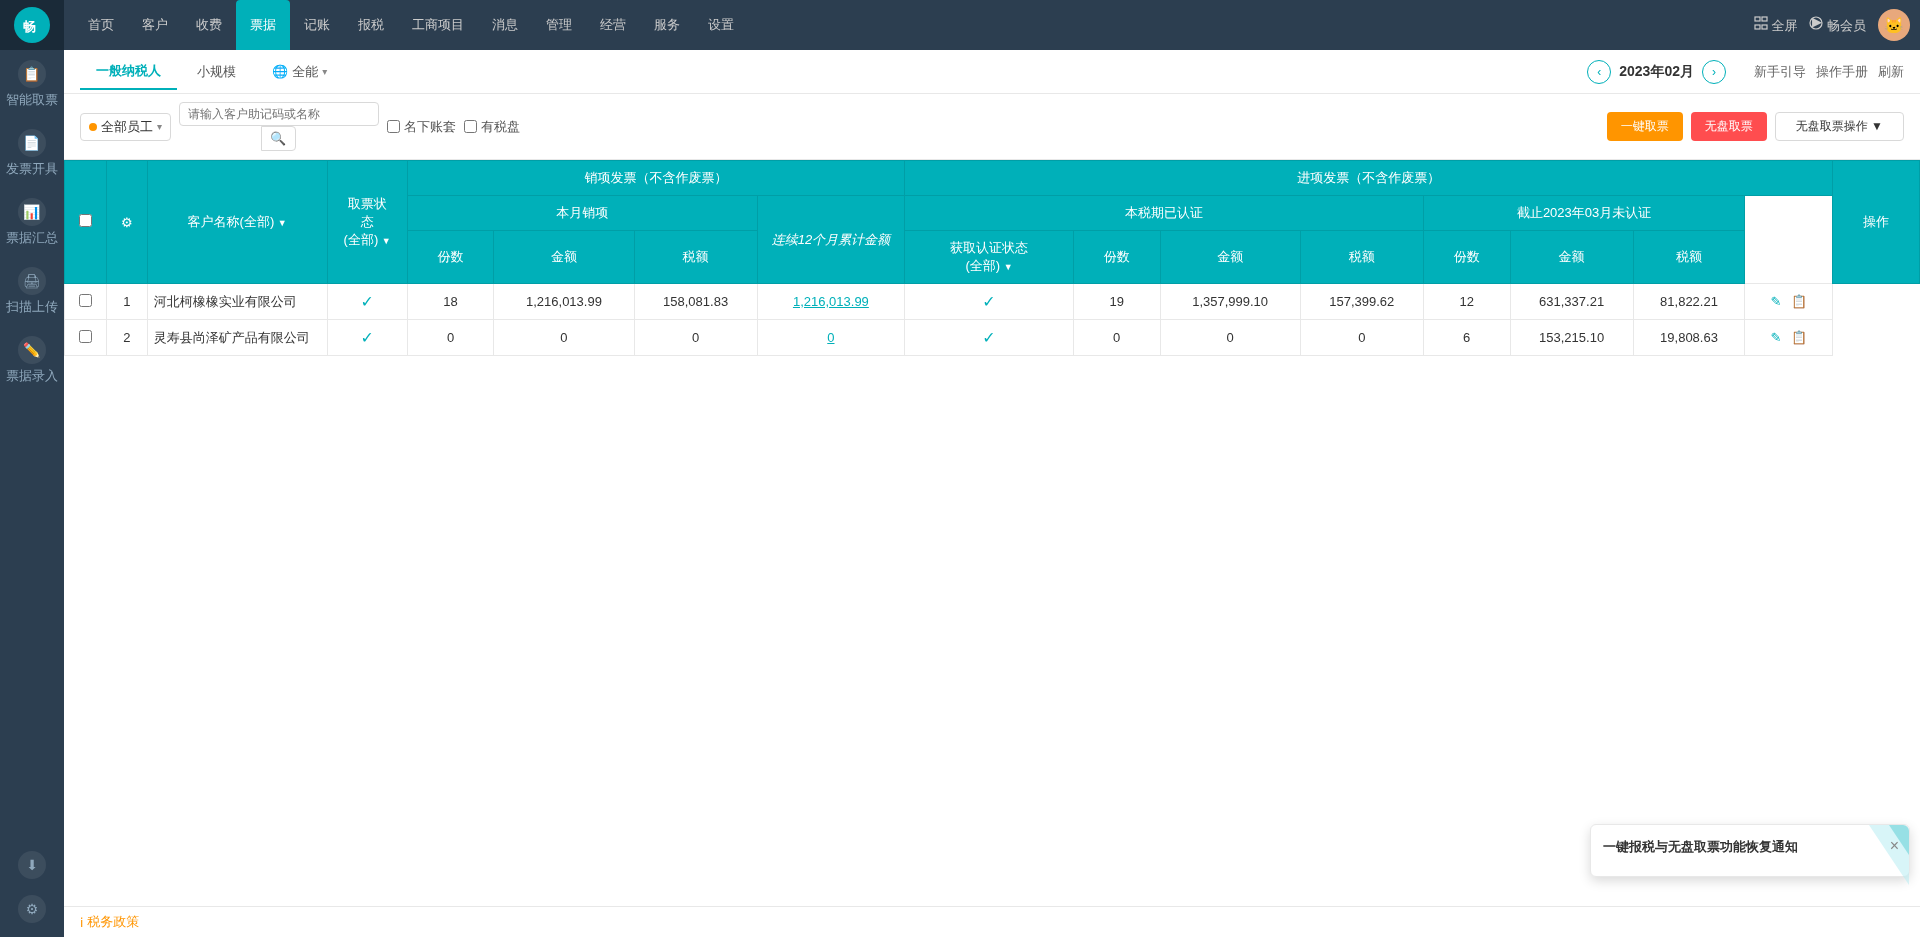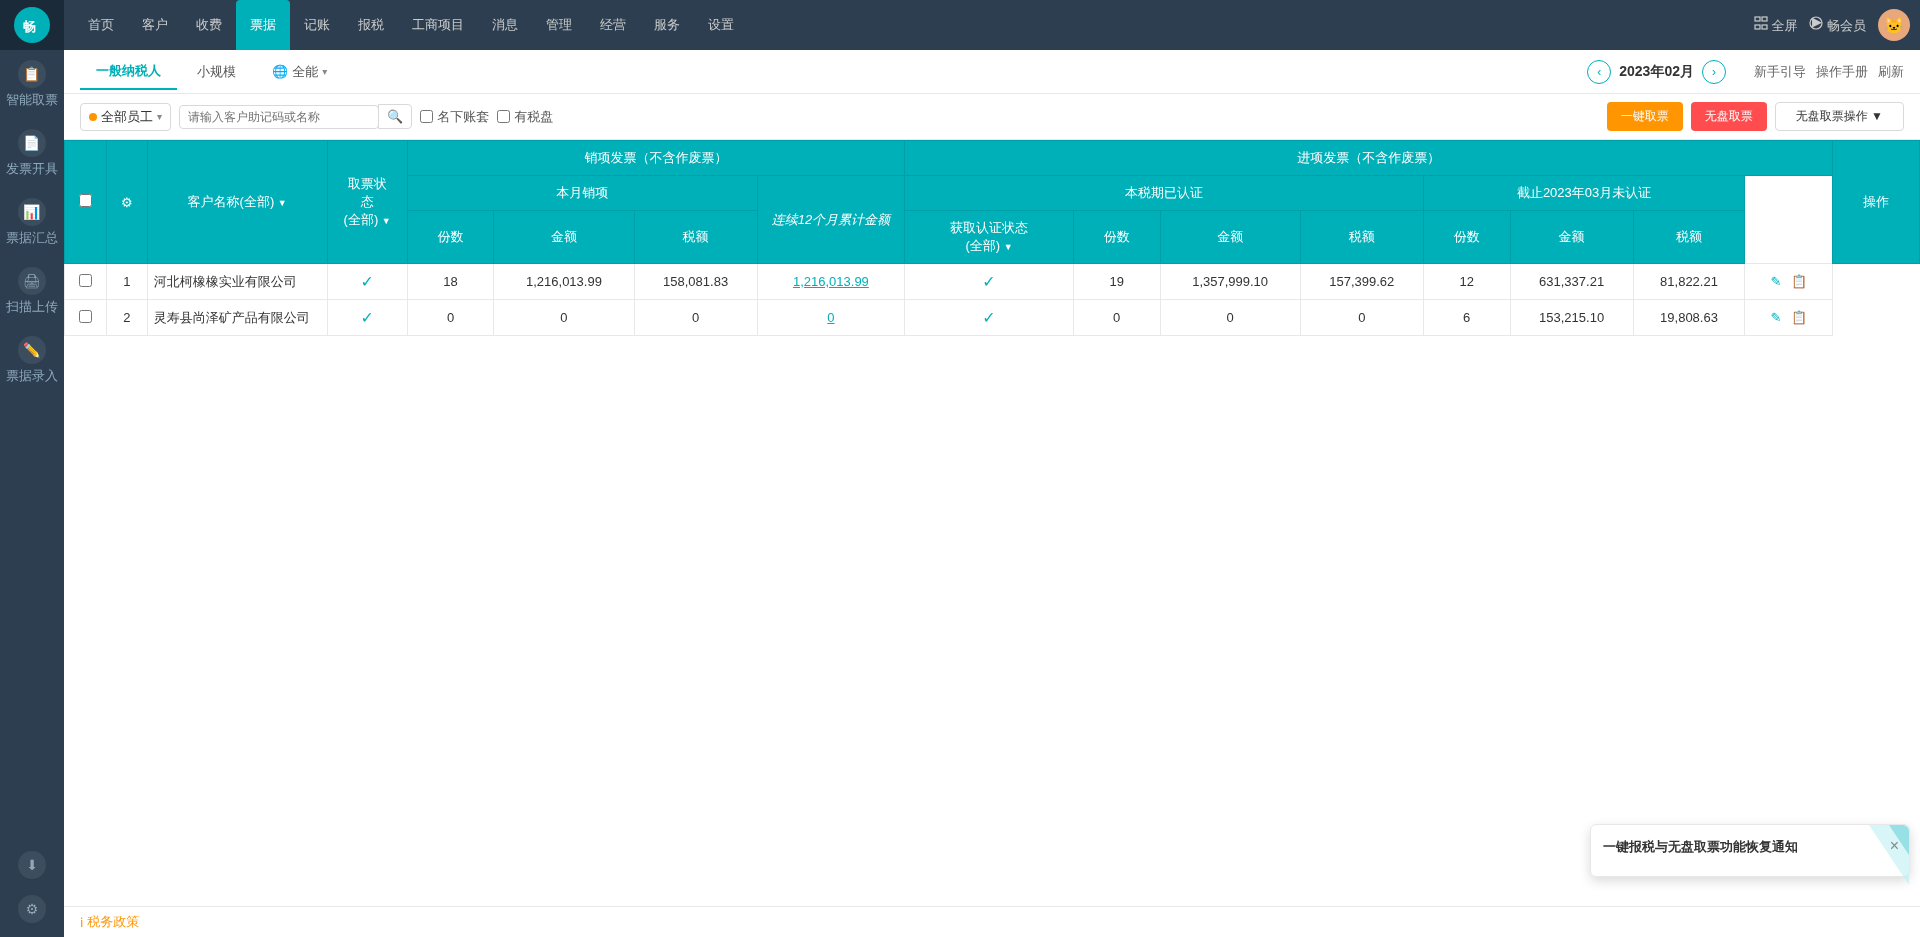--- a/index.html
+++ b/index.html
@@ -448,21 +448,21 @@
         </span>
       </div>
     </div>
 
     <div class="action-bar">
       <div class="filter-select">
         <span class="dot"></span>
         <span>全部员工</span>
         <span style="color:#888; font-size:10px;">▾</span>
       </div>
-      <div style="display:flex; align-items:center;">
+      <div style="display:flex; align-items:center;flex-direction:column;">
         <input class="search-input" type="text" placeholder="请输入客户助记码或名称" style="">
         <button class="search-btn">🔍</button>
       </div>
       <label class="checkbox-label">
         <input type="checkbox" style="">
         <span>名下账套</span>
       </label>
       <label class="checkbox-label">
         <input type="checkbox" style="">
         <span>有税盘</span>

